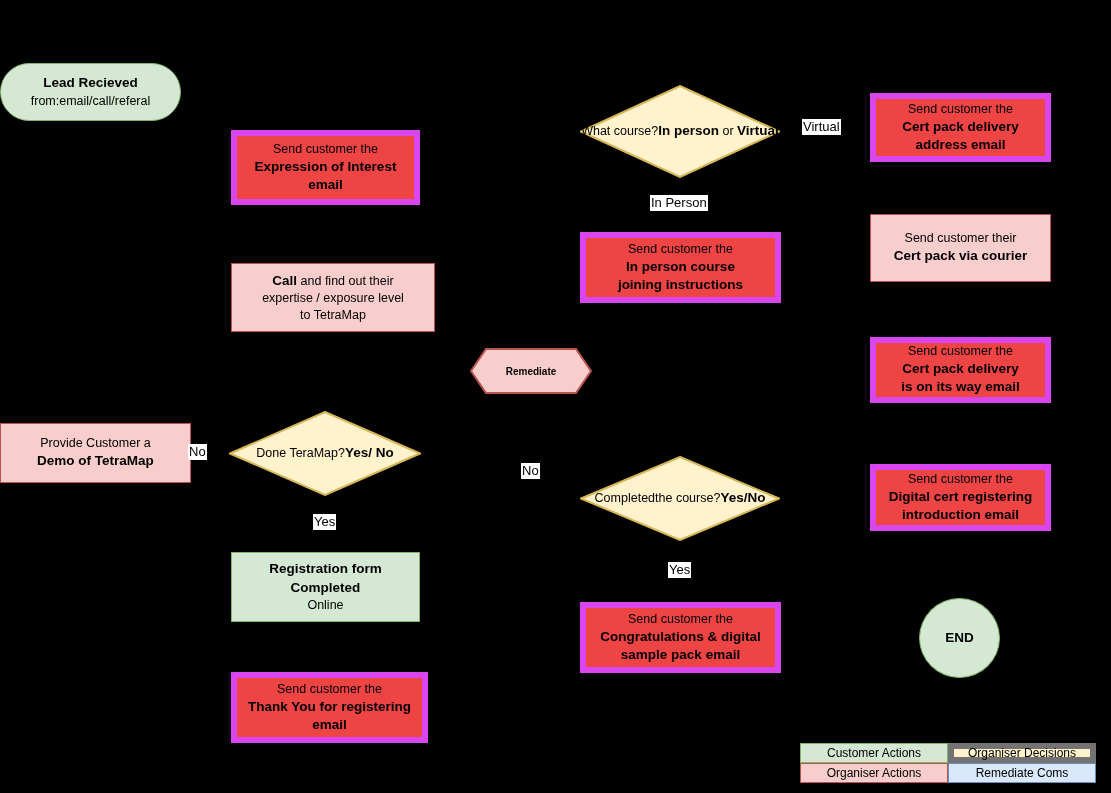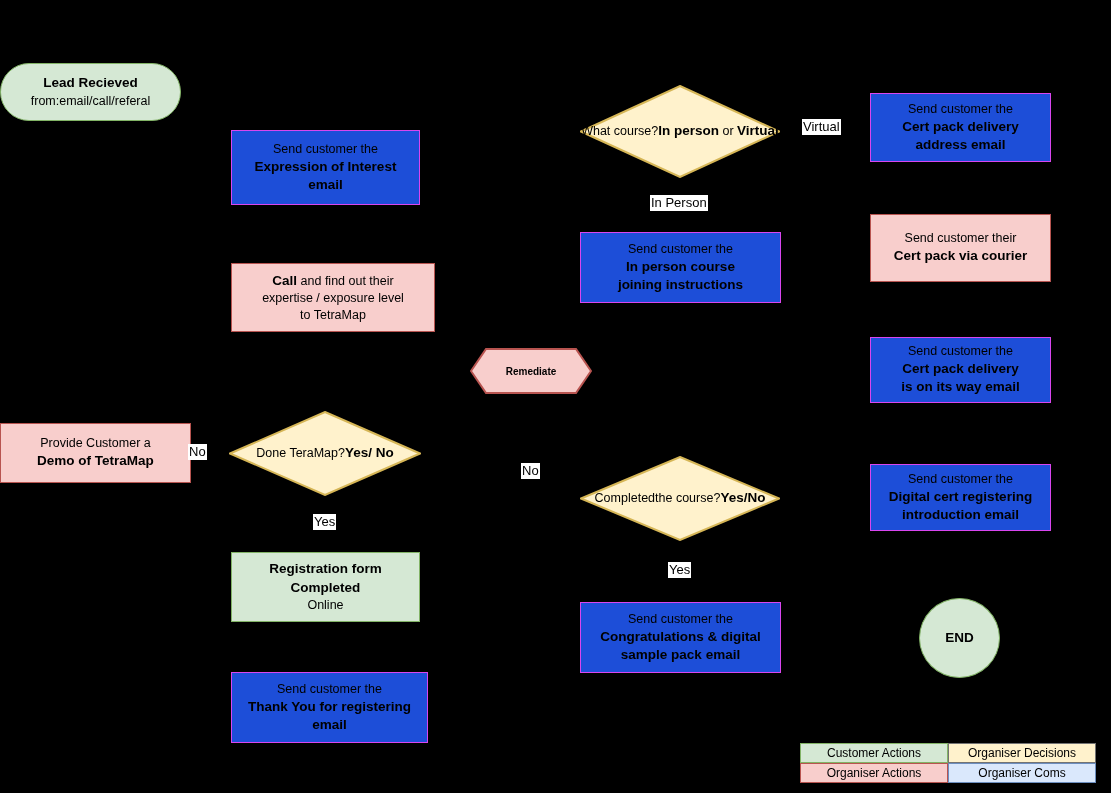--- a/index.html
+++ b/index.html
@@ -27,21 +27,21 @@
     text-align: center;
     font-size: 12.5px;
     line-height: 1.35;
     color: #000000;
   }
   .node .l1, .node .l2, .node .l3 { display: block; width: 100%; }
   .bold { font-weight: bold; }
   .big  { font-size: 13.5px; }
 
   
-  .fill-blue   { background: #1d4ed8; border: 1px solid #d946ef; }
+  .fill-blue   { background: #ef4444; border: 6px solid #d946ef; }
   .fill-pink   { background: #f8cecc; border: 1px solid #b85450; }
   .fill-green  { background: #d5e8d4; border: 1px solid #82b366; }
 
   .rounded { border-radius: 30px; }
   .circle  { border-radius: 50%; }
 
   
   .diamond {
     position: absolute;
     box-sizing: border-box;
@@ -225,24 +225,24 @@
   <div class="edge-label" style="left:650px; top:195px;">In Person</div>
 
   <div class="edge-label" style="left:521px; top:463px;">No</div>
 
   <div class="edge-label" style="left:668px; top:562px;">Yes</div>
 
   <div id="legend" style="left:800px; top:743px;">
     <div class="cell" style="background:#d5e8d4; border:1px solid #82b366;">
       <span>Customer Actions</span>
     </div>
-    <div class="cell" style="background:#fff2cc; border:1px solid #737373;">
+    <div class="cell" style="background:#fff2cc; border:6px solid #737373;">
       <span>Organiser Decisions</span>
     </div>
     <div class="cell" style="background:#f8cecc; border:1px solid #b85450;">
       <span>Organiser Actions</span>
     </div>
     <div class="cell" style="background:#dae8fc; border:1px solid #6c8ebf;">
-      <span>Organiser Coms</span>
+      <span>Remediate Coms</span>
     </div>
   </div>
 
 </div>
 
 </body></html>

